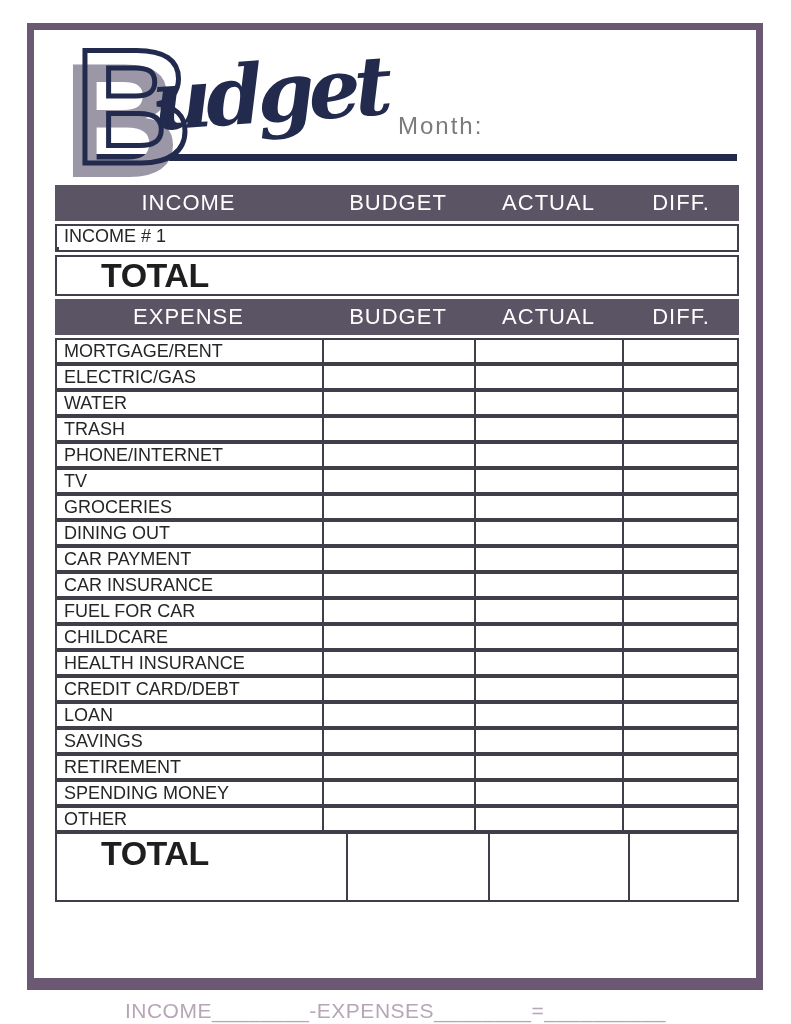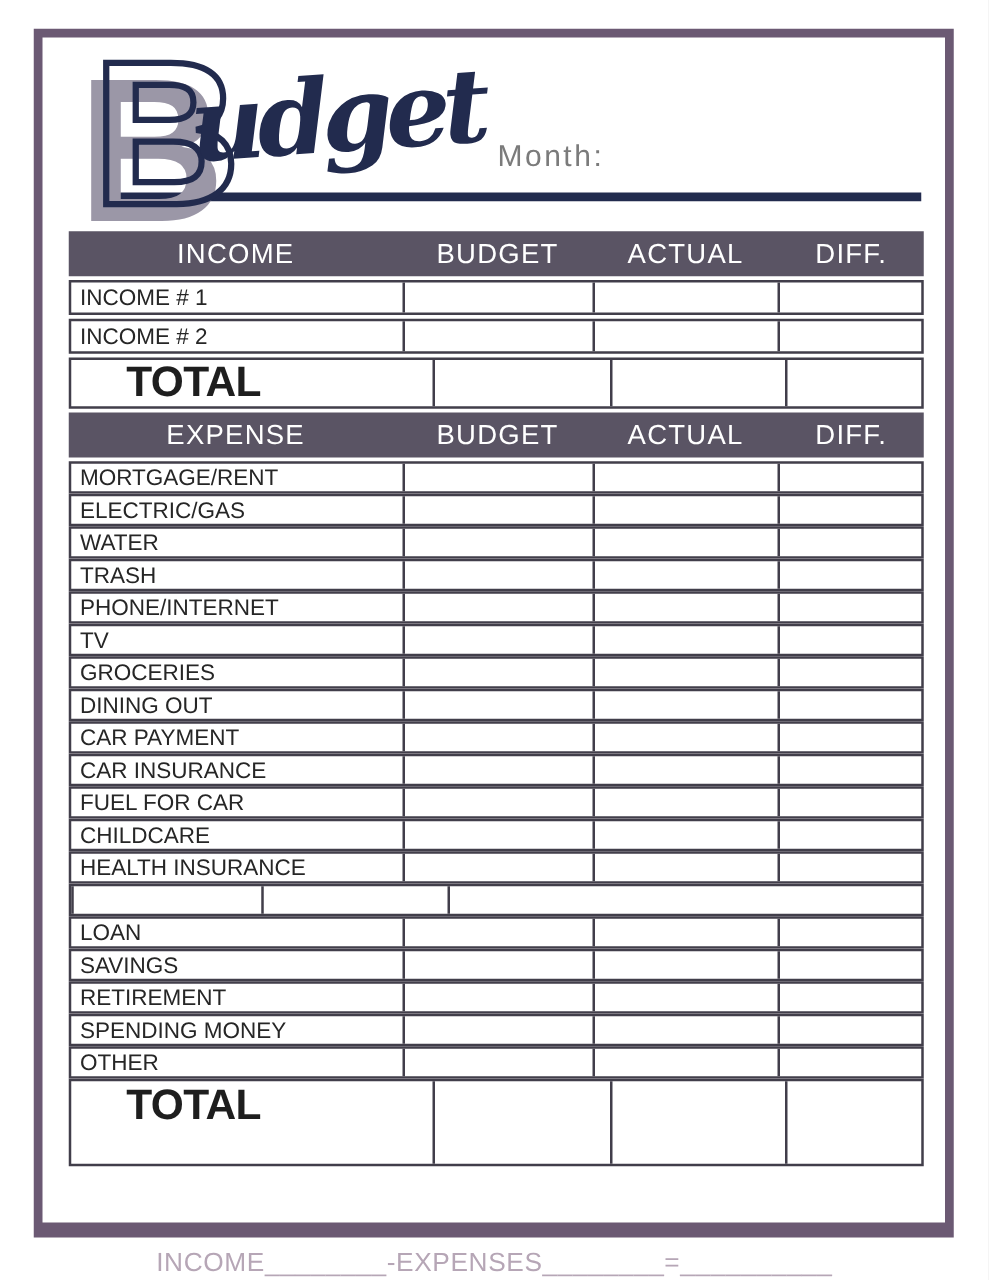--- a/index.html
+++ b/index.html
@@ -49,21 +49,21 @@
   .c2{width:152px;}
   .c3{width:149px;}
   .c4{width:116px;}
   .row{
     display:flex;background:#fff;box-sizing:border-box;
     border:2px solid #413e4a;
   }
   .row .cell{box-sizing:border-box;height:100%;display:flex;align-items:center;}
   .row .c1{padding-left:7px;font-size:18px;color:#262626;}
   .row .c2,.row .c3,.row .c4{border-left:2px solid #413e4a;}
-  .section-income .row{height:28px;margin-bottom:3px;}
+  .section-income .row{height:28px;margin-bottom:3px;flex-direction:column;}
   .section-income .row.total{height:41px;margin-bottom:3px;}
   .section-expense .row{height:26px;margin-bottom:0;}
   .section-expense .row.total{height:70px;margin-bottom:0;}
   .row.total .c1{
     font-size:34px;font-weight:bold;letter-spacing:-0.5px;color:#1e1e1e;
     padding-left:6px;
     margin-left:38px;
   }
   .section-expense .row.total .cell{align-items:flex-start;}
   .section-expense .row.total .c1{padding-top:1px;line-height:36px;}
@@ -98,26 +98,20 @@
           <div class="c c2">BUDGET</div>
           <div class="c c3">ACTUAL</div>
           <div class="c c4">DIFF.</div>
         </div>
         <div class="row">
           <div class="cell c1">INCOME # 1</div>
           <div class="cell c2"></div>
           <div class="cell c3"></div>
           <div class="cell c4"></div>
         </div>
-        <div class="row">
-          <div class="cell c1">INCOME # 2</div>
-          <div class="cell c2"></div>
-          <div class="cell c3"></div>
-          <div class="cell c4"></div>
-        </div>
         <div class="row total">
           <div class="cell c1">TOTAL</div>
           <div class="cell c2"></div>
           <div class="cell c3"></div>
           <div class="cell c4"></div>
         </div>
       </div>
       <div class="section-expense">
         <div class="band">
           <div class="c c1">EXPENSE</div>
@@ -197,20 +191,21 @@
           <div class="cell c3"></div>
           <div class="cell c4"></div>
         </div>
         <div class="row">
           <div class="cell c1">HEALTH INSURANCE</div>
           <div class="cell c2"></div>
           <div class="cell c3"></div>
           <div class="cell c4"></div>
         </div>
         <div class="row">
+          <div class="cell c1">CREDIT CARD/DEBT</div>
           <div class="cell c2"></div>
           <div class="cell c3"></div>
           <div class="cell c4"></div>
         </div>
         <div class="row">
           <div class="cell c1">LOAN</div>
           <div class="cell c2"></div>
           <div class="cell c3"></div>
           <div class="cell c4"></div>
         </div>

